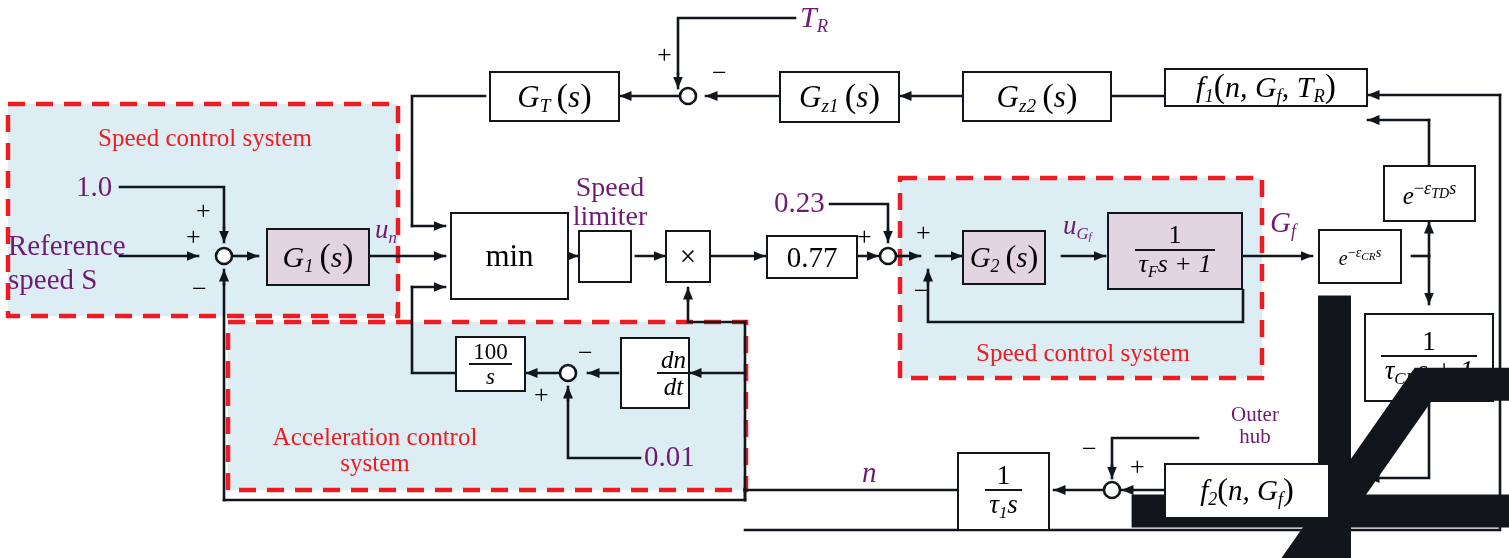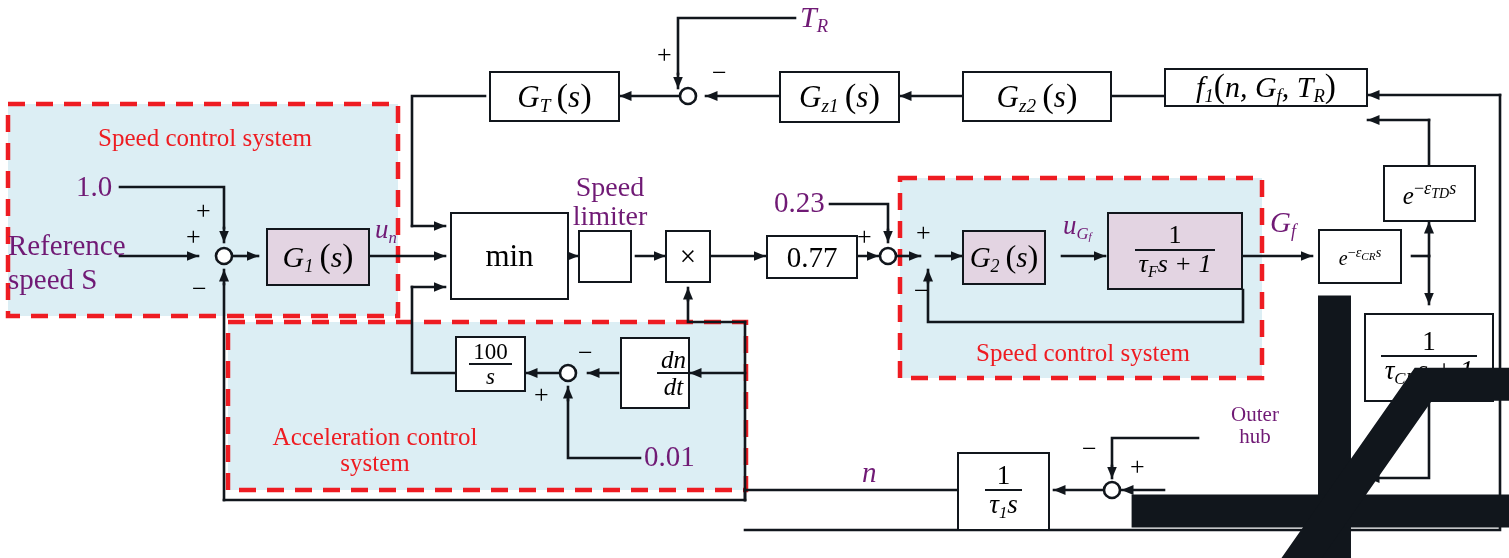--- a/index.html
+++ b/index.html
@@ -229,20 +229,23 @@
     </span>
   </div>
 
   <div class="blk" style="left:957px;top:452px;width:93px;height:79px;font-size:27px;">
     <span class="frac">
       <span class="num">1</span>
       <span class="den"><i>τ</i><sub>1</sub><i>s</i></span>
     </span>
   </div>
 
+  <div class="blk" style="left:1164px;top:463px;width:166px;height:56px;font-size:29px;">
+    <span><i>f</i><sub>2</sub><span style="font-size:1.12em;font-weight:300;">(</span><i>n, G</i><sub>f</sub><span style="font-size:1.12em;font-weight:300;">)</span></span>
+  </div>
 
   <div class="reg-lbl" style="left:40px;top:125px;width:330px;">Speed control system</div>
 
   <div class="reg-lbl" style="left:240px;top:424px;width:270px;">
     <span>Acceleration control</span><br>
     <span>system</span>
   </div>
 
   <div class="reg-lbl" style="left:918px;top:340px;width:330px;">Speed control system</div>
 

